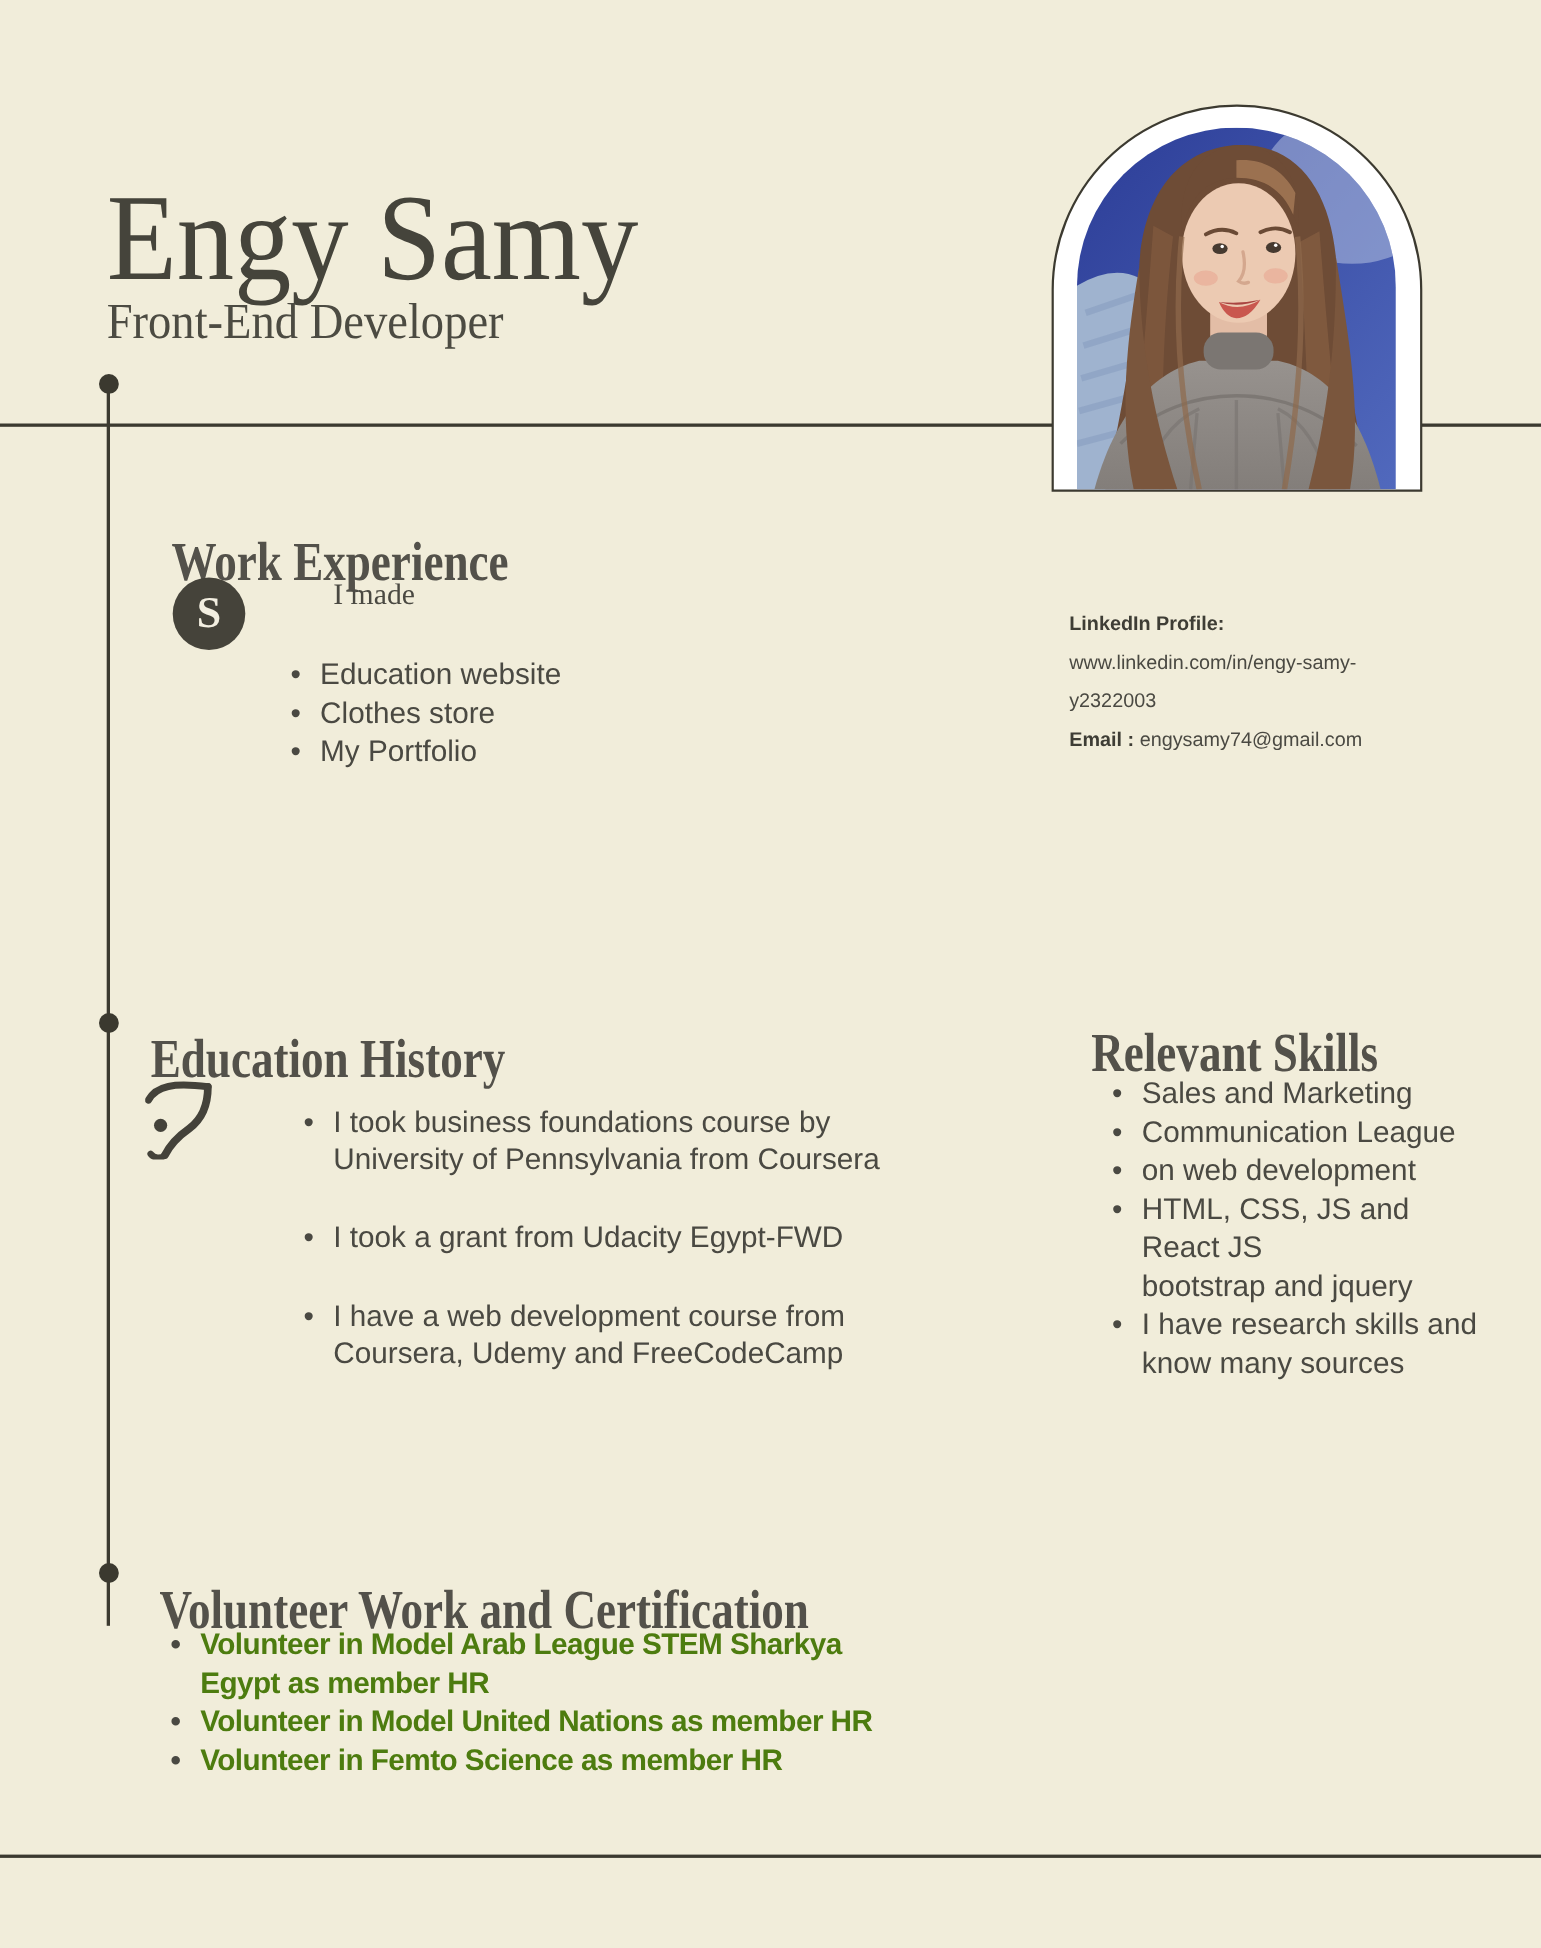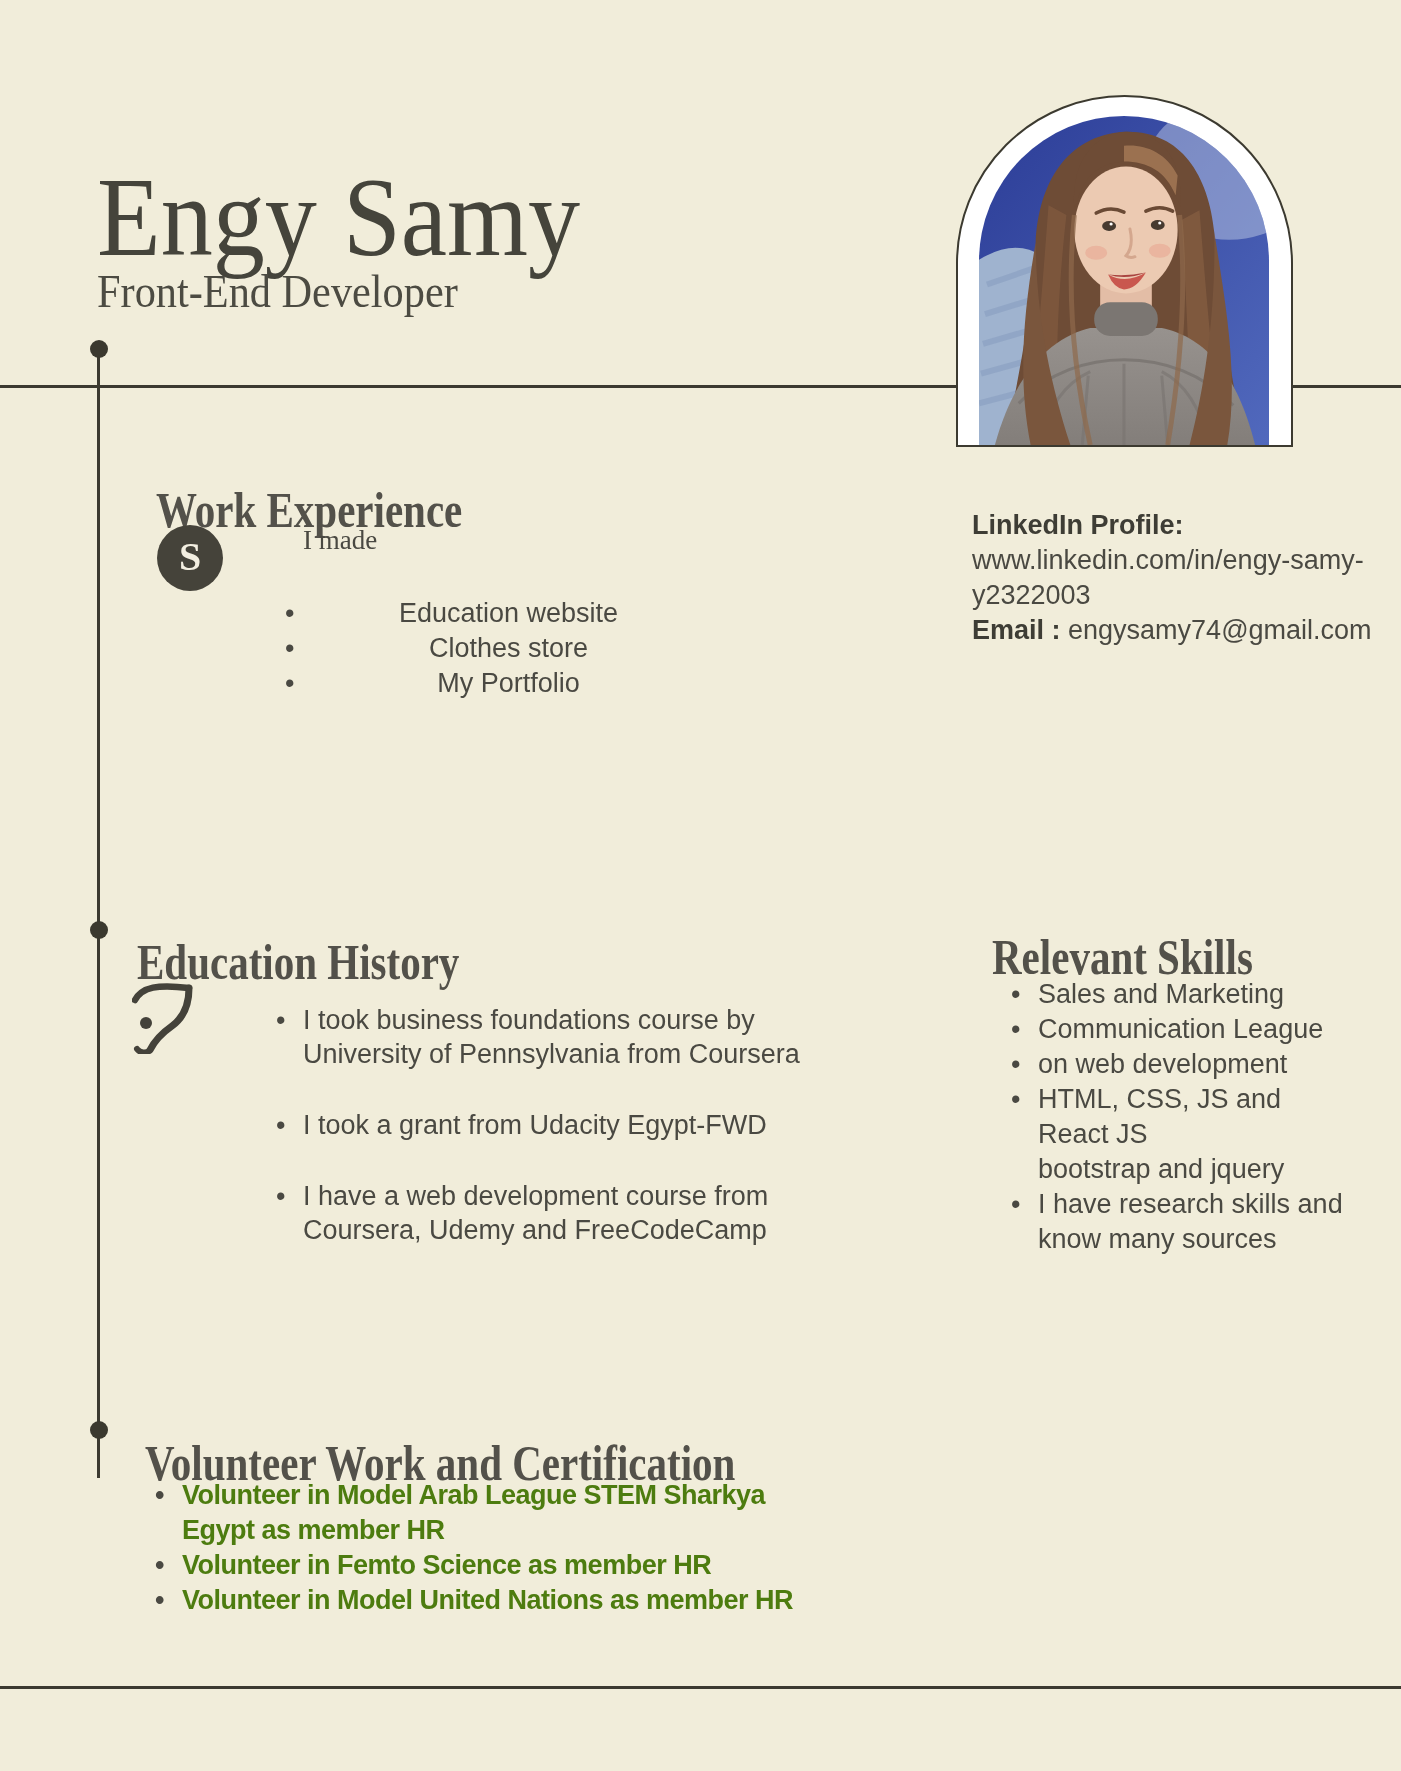--- a/index.html
+++ b/index.html
@@ -91,32 +91,32 @@
   ul.blist li{
     position:relative;
     padding-left:27px;
     white-space:pre-line;
   }
   ul.blist li::before{
     content:"\2022";
     position:absolute; left:0; top:0;
     color:#4a4942;
   }
-  .work-list{left:285px; top:596px; width:420px;text-align:center;}
+  .work-list{left:264px; top:596px; width:420px;}
   .edu-list{left:276px; top:1003px; width:560px;}
   .edu-list li{line-height:34px; margin-bottom:37px;}
   .skills-list{left:1011px; top:977px; width:380px;}
   .vol-list{left:155px; top:1478px; width:700px;}
   .vol-list li{
     font-weight:bold; color:#4d7c0f; letter-spacing:-0.5px;
     padding-left:28px;
   }
 
   
-  .contact{left:972px; top:508px; width:420px; font-size:27px; line-height:35px;}
+  .contact{left:972px; top:550px; width:420px; font-size:18px; line-height:35px;}
   .contact .lbl{font-weight:bold; color:#3e3d35;}
   .linkedin-url{white-space:pre-line;}
   .email-line{}
 </style>
 </head>
 <body>
 
 <div class="abs vline"></div>
 <div class="abs hline hline1"></div>
 <div class="abs hline hline2"></div>
@@ -222,15 +222,15 @@
 React JS
 bootstrap and jquery</li>
     <li>I have research skills and
 know many sources</li>
   </ul>
 
 <h2 class="abs heading h-vol">Volunteer Work and Certification</h2>
 <ul class="abs blist body-text vol-list">
     <li>Volunteer in Model Arab League STEM Sharkya
 Egypt as member HR</li>
+    <li>Volunteer in Model United Nations as member HR</li>
     <li>Volunteer in Femto Science as member HR</li>
-    <li>Volunteer in Model United Nations as member HR</li>
   </ul>
 
 </body></html>

